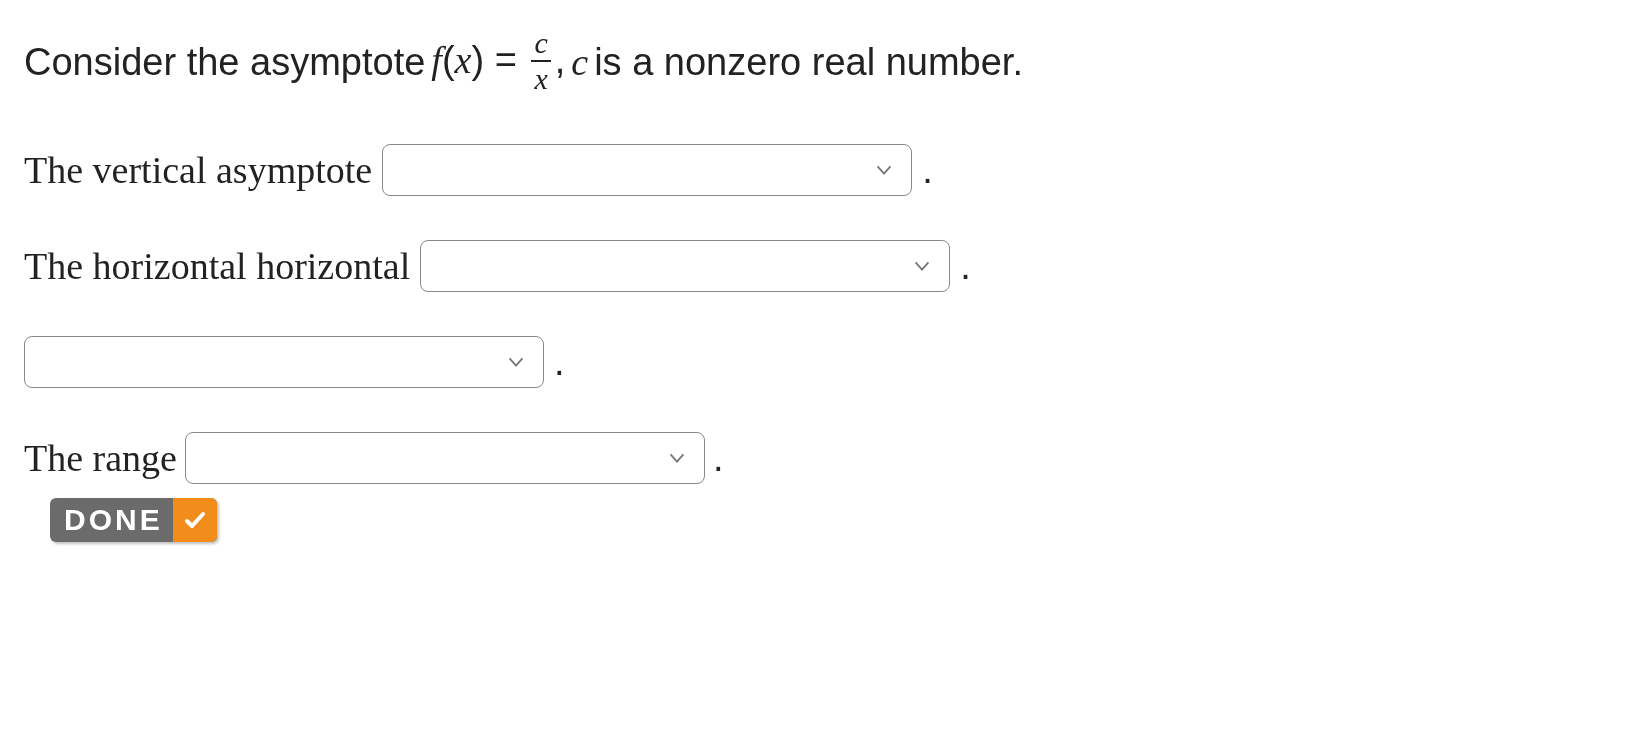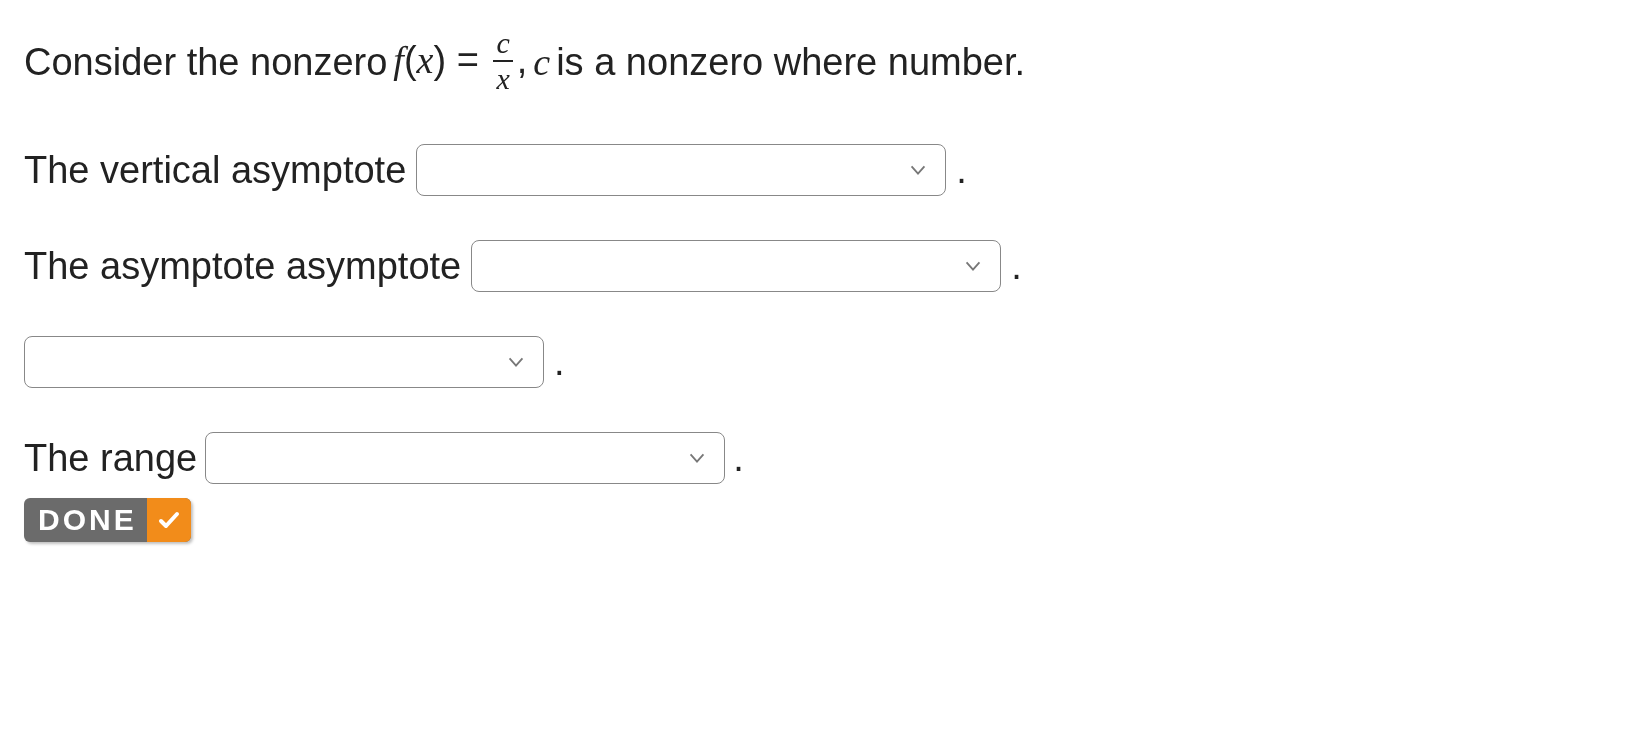--- a/index.html
+++ b/index.html
@@ -51,20 +51,21 @@
       align-items: center;
       margin-bottom: 44px;
       gap: 10px;
     }
     .row:last-of-type {
       margin-bottom: 12px;
       gap: 8px;
     }
     .label {
       white-space: nowrap;
+      font-family: Liberation Serif, serif;
     }
     .dropdown {
       position: relative;
       border: 1px solid #888;
       border-radius: 8px;
       height: 52px;
       width: 530px;
       background: #fff;
       cursor: pointer;
       display: flex;
@@ -92,20 +93,21 @@
       font-weight: bold;
       font-size: 30px;
       letter-spacing: 3px;
       border: none;
       border-radius: 6px;
       padding: 0 0 0 14px;
       height: 44px;
       cursor: pointer;
       box-shadow: 2px 2px 3px rgba(0,0,0,0.25);
       overflow: hidden;
+      margin-left: 26px;
     }
     .done-btn .check-box {
       background: #f28c1a;
       height: 100%;
       width: 44px;
       display: flex;
       align-items: center;
       justify-content: center;
       margin-left: 10px;
     }
@@ -118,44 +120,44 @@
       stroke-linecap: round;
       stroke-linejoin: round;
     }
   </style>
 </head>
 <body>
 
 
 
 <div class="prompt">
-  <span>Consider the nonzero </span>
+  <span>Consider the asymptote </span>
   <span>
     <span class="italic">f</span><span>(</span><span class="italic">x</span><span>) = </span>
     <span class="frac">
       <span class="num">c</span>
       <span class="den">x</span>
     </span><span>,</span>
   </span>
   <span class="italic">c</span>
-  <span> is a nonzero where number.</span>
+  <span> is a nonzero real number.</span>
 </div>
 
 <div class="row">
   <span class="label">The vertical asymptote </span>
   <div class="dropdown">
     <svg class="chevron" viewBox="0 0 24 24">
         <polyline points="5 8 12 16 19 8"></polyline>
       </svg>
   </div>
   <span class="period">.</span>
 </div>
 
 <div class="row">
-  <span class="label">The asymptote asymptote </span>
+  <span class="label">The horizontal horizontal </span>
   <div class="dropdown">
     <svg class="chevron" viewBox="0 0 24 24">
         <polyline points="5 8 12 16 19 8"></polyline>
       </svg>
   </div>
   <span class="period">.</span>
 </div>
 
 <div class="row">
   <div class="dropdown small">

